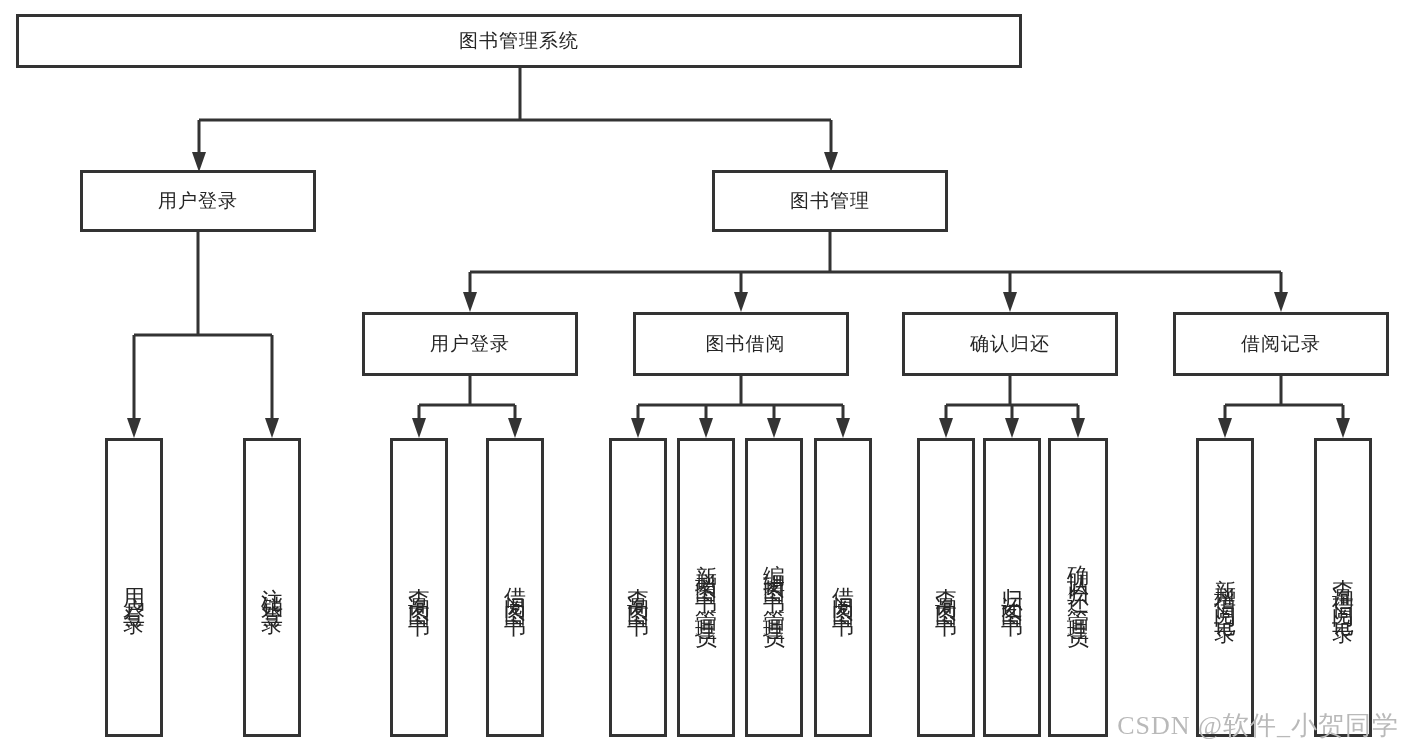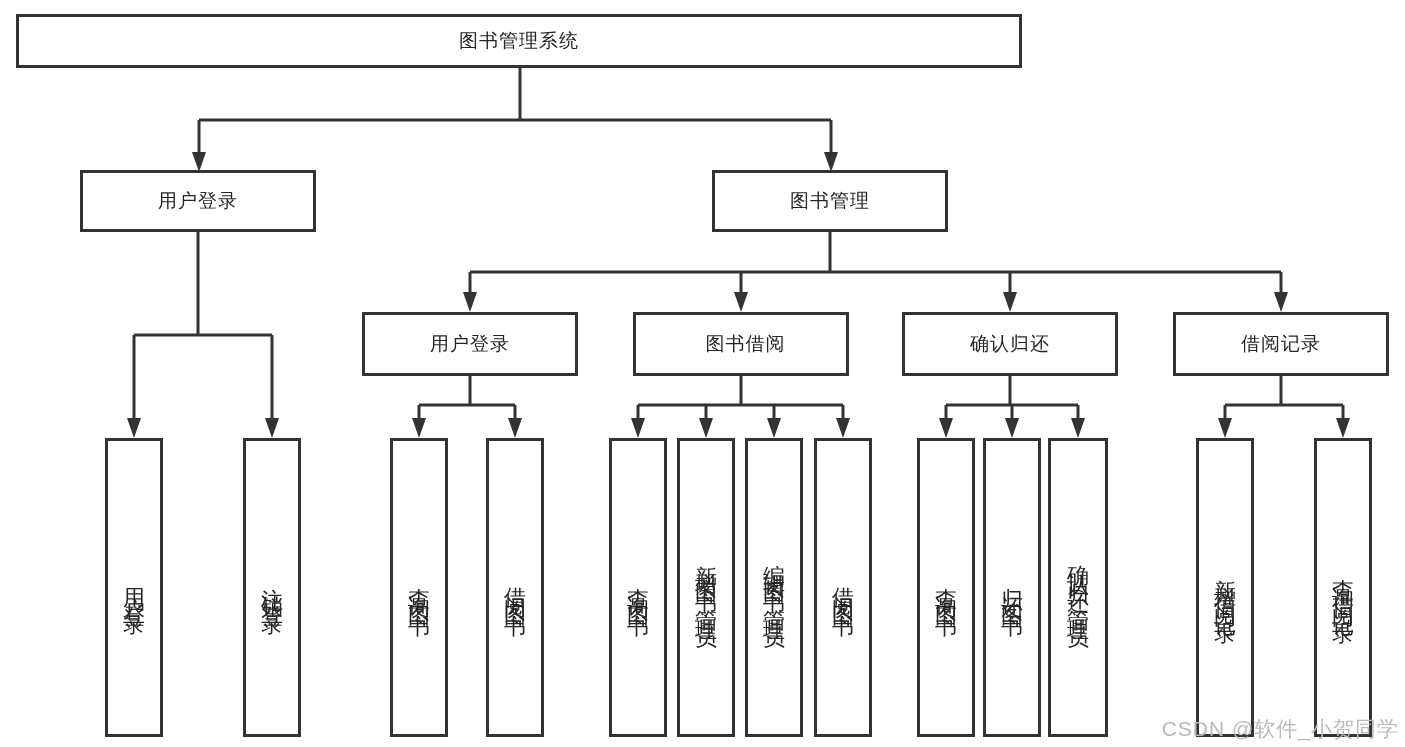--- a/index.html
+++ b/index.html
@@ -20,21 +20,21 @@
   .node.v{
     font-size:22px;
     writing-mode:vertical-rl;
     text-orientation:mixed;
     letter-spacing:9px;
     line-height:1;
     padding:6px 0;
   }
   .watermark{
     position:absolute;right:6px;bottom:4px;z-index:3;
-    font-size:21px;color:#b9b9b9;letter-spacing:1px;white-space:nowrap;
+    font-size:26px;color:#b9b9b9;letter-spacing:1px;white-space:nowrap;font-family:Liberation Serif, serif;
   }
 </style>
 </head>
 <body>
 
 <div class="stage">
 
   <svg class="connectors" width="1405" height="747" viewBox="0 0 1405 747">
       <path d="M520,68 V120 M199,120 H831 M199,120 V156 M831,120 V156 M198,232 V335 M134,335 H272 M134,335 V422 M272,335 V422 M830,232 V272 M470,272 H1281 M470,272 V296 M741,272 V296 M1010,272 V296 M1281,272 V296 M470,376 V405 M419,405 H515 M419,405 V422 M515,405 V422 M741,376 V405 M638,405 H843 M638,405 V422 M706,405 V422 M774,405 V422 M843,405 V422 M1010,376 V405 M946,405 H1078 M946,405 V422 M1012,405 V422 M1078,405 V422 M1281,376 V405 M1225,405 H1343 M1225,405 V422 M1343,405 V422" stroke="#333333" stroke-width="3" fill="none"></path>
       <polygon points="192,152 206,152 199,172" fill="#333333"></polygon>

